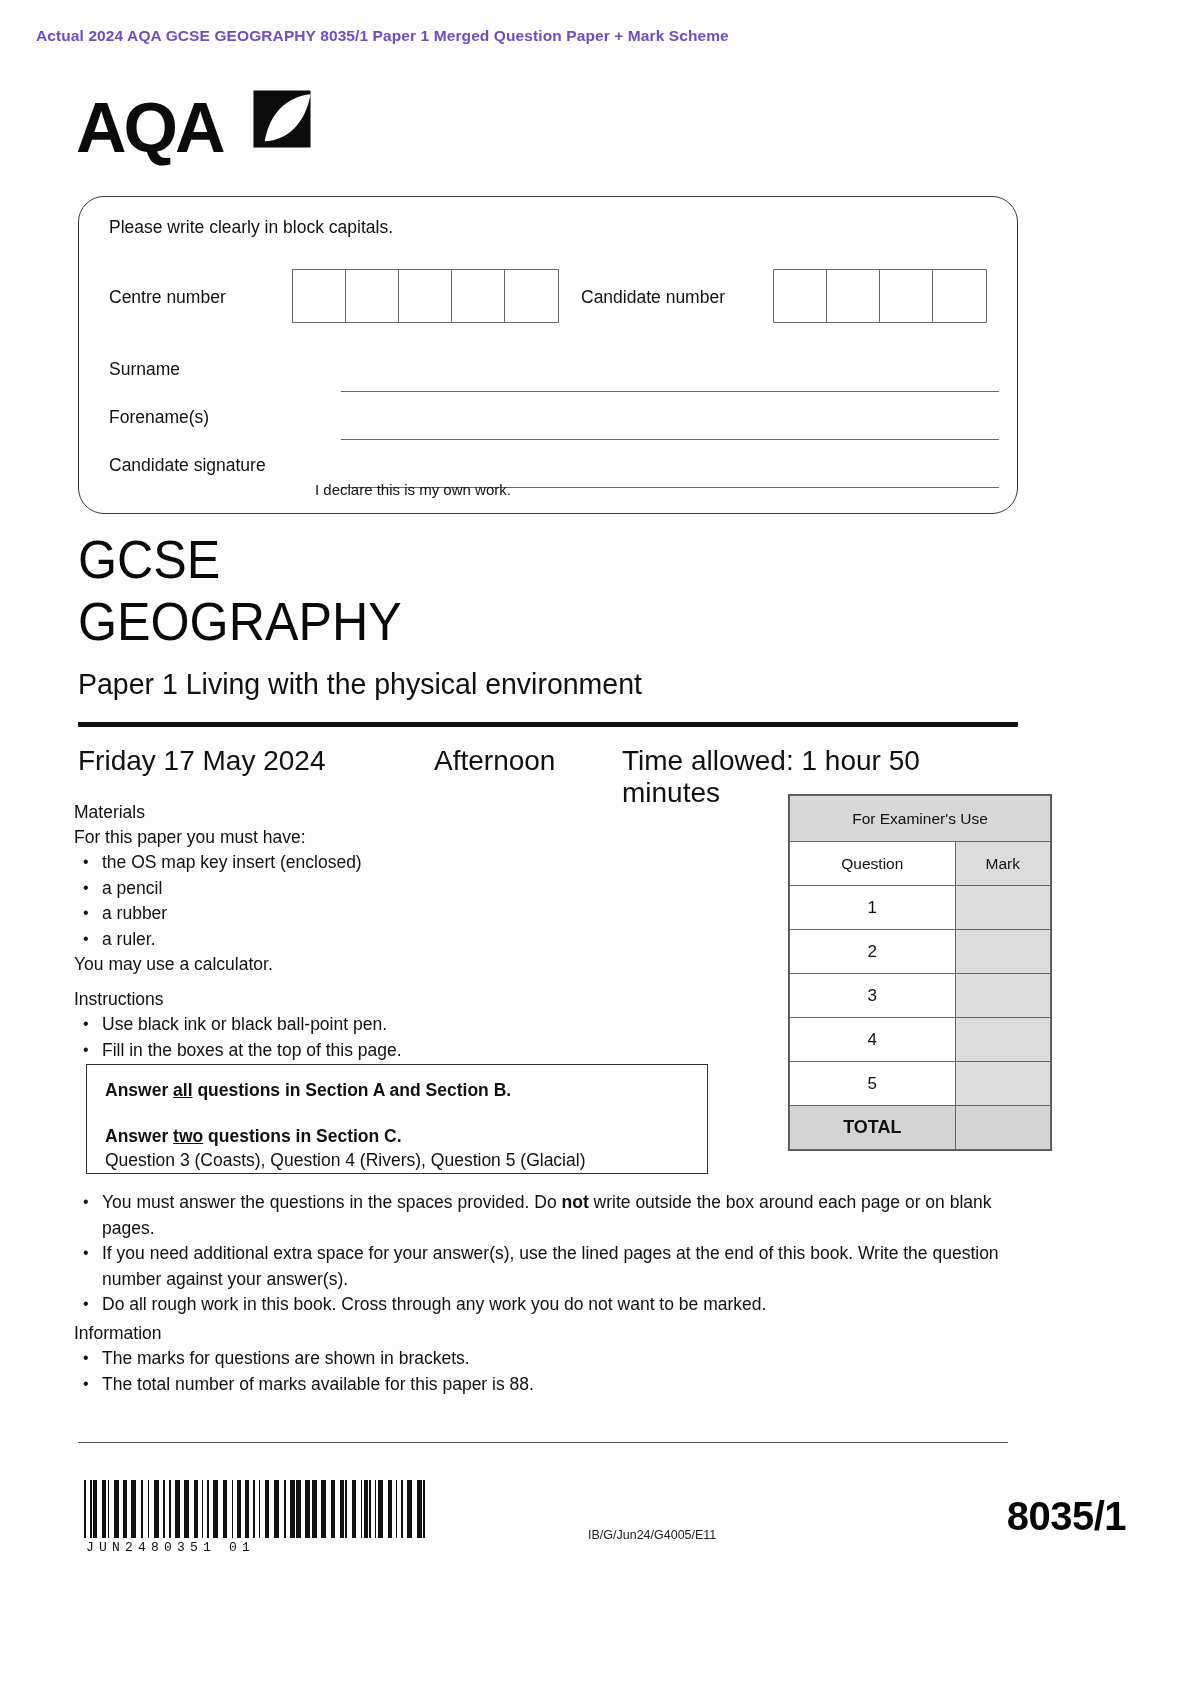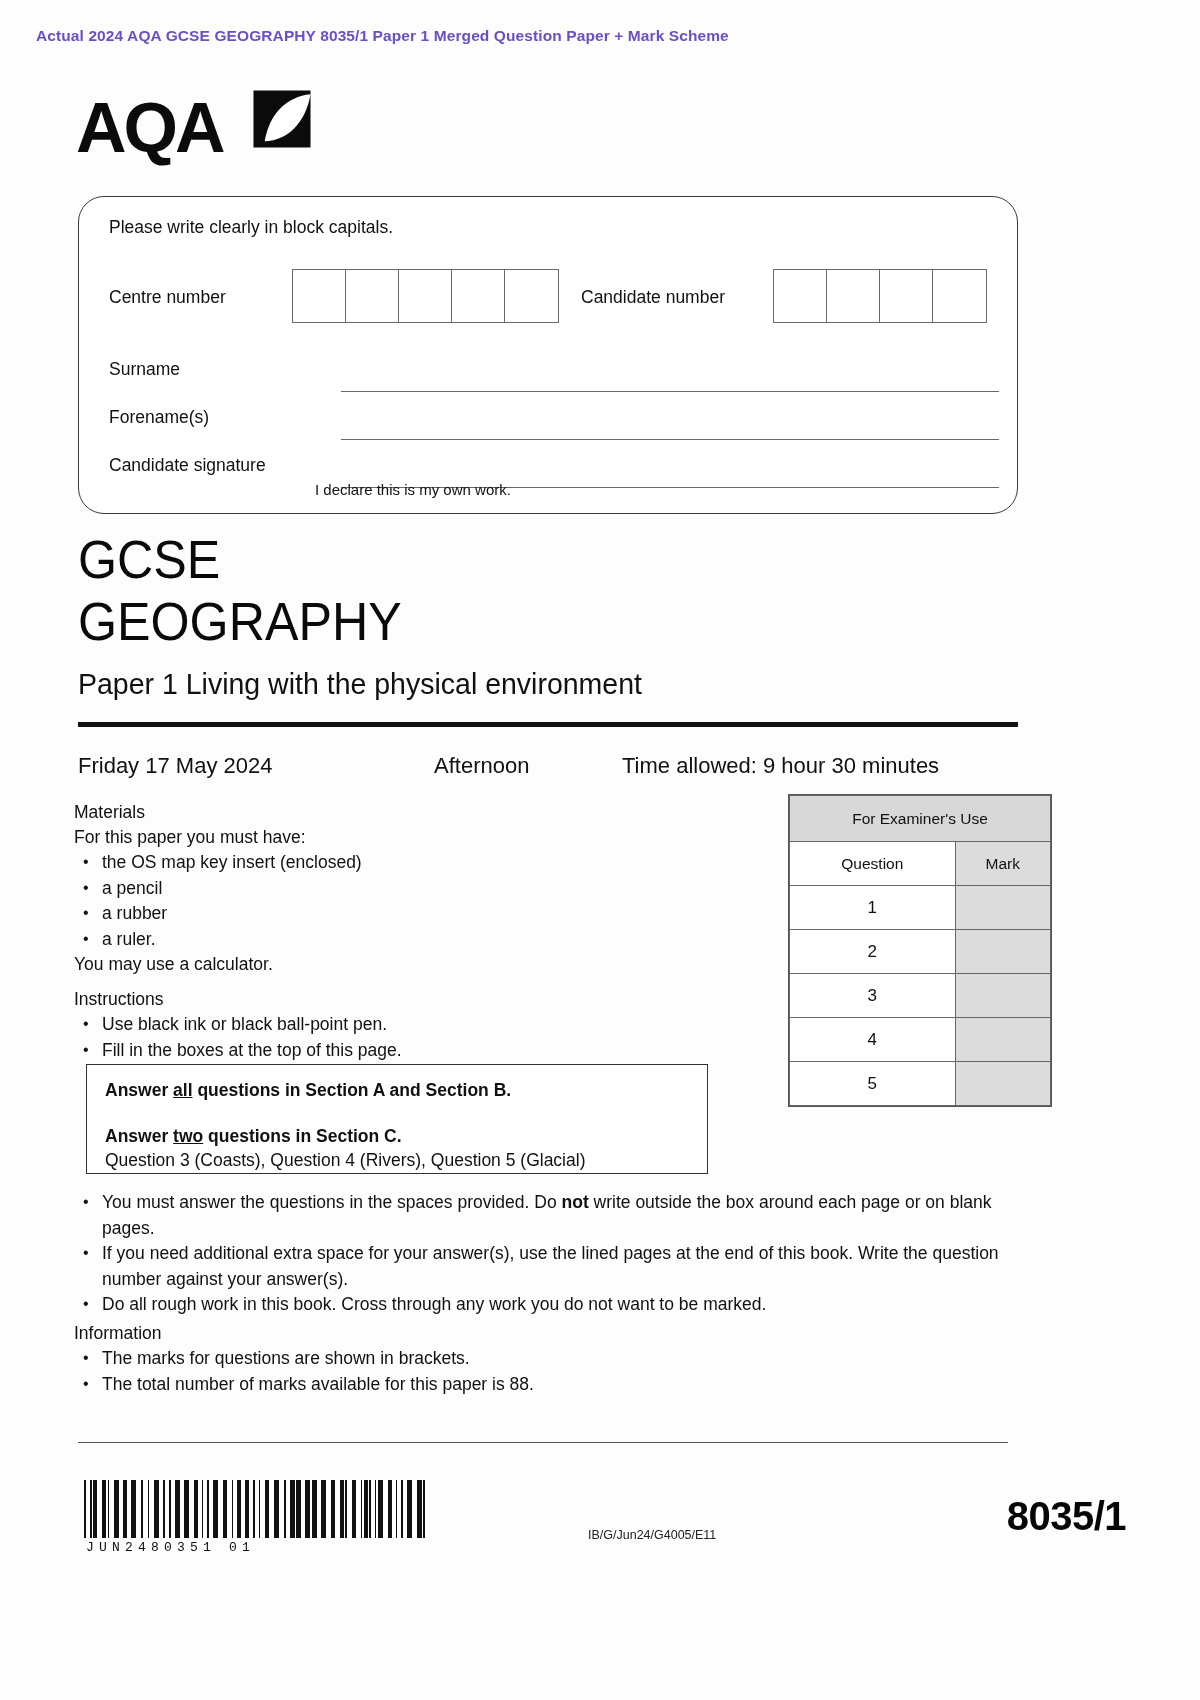--- a/index.html
+++ b/index.html
@@ -153,23 +153,22 @@
     border-top: 5px solid #111;
   }
 
   
   .date-row {
     position: absolute;
     left: 78px;
     top: 745px;
     width: 940px;
     height: 38px;
-    font-size: 22px;
-    color: #111;
-    margin-top: 8px;
+    font-size: 28px;
+    color: #111;
   }
   .date-row .d1 { position: absolute; left: 0;   top: 0; }
   .date-row .d2 { position: absolute; left: 356px; top: 0; }
   .date-row .d3 { position: absolute; left: 544px; top: 0; }
 
   
   .body-left {
     position: absolute;
     left: 74px;
     top: 802px;
@@ -383,21 +382,21 @@
   </div>
 
   <div class="t-gcse">GCSE</div>
   <div class="t-subject">GEOGRAPHY</div>
   <div class="t-paper">Paper 1  Living with the physical environment</div>
   <div class="hr-thick"></div>
 
   <div class="date-row">
     <span class="d1">Friday 17 May 2024</span>
     <span class="d2">Afternoon</span>
-    <span class="d3">Time allowed: 9 hour 30 minutes</span>
+    <span class="d3">Time allowed: 1 hour 50 minutes</span>
   </div>
 
   <div class="body-left">
     <p class="sec-head">Materials</p>
     <p class="plain">For this paper you must have:</p>
     <ul class="bul">
       <li>the OS map key insert (enclosed)</li>
       <li>a pencil</li>
       <li>a rubber</li>
       <li>a ruler.</li>
@@ -458,20 +457,24 @@
         <td class="mark-col"></td>
       </tr>
       <tr>
         <td>4</td>
         <td class="mark-col"></td>
       </tr>
       <tr>
         <td>5</td>
         <td class="mark-col"></td>
       </tr>
+      <tr>
+        <td class="total">TOTAL</td>
+        <td class="total"></td>
+      </tr>
     </tbody>
       </table>
   </div>
 
   <div class="barcode">
       <div class="bar" style="width: 2px; margin-right: 4px;"></div>
       <div class="bar" style="width: 1.5px; margin-right: 1.5px;"></div>
       <div class="bar" style="width: 4px; margin-right: 5px;"></div>
       <div class="bar" style="width: 4px; margin-right: 1.5px;"></div>
       <div class="bar" style="width: 1.5px; margin-right: 5px;"></div>

